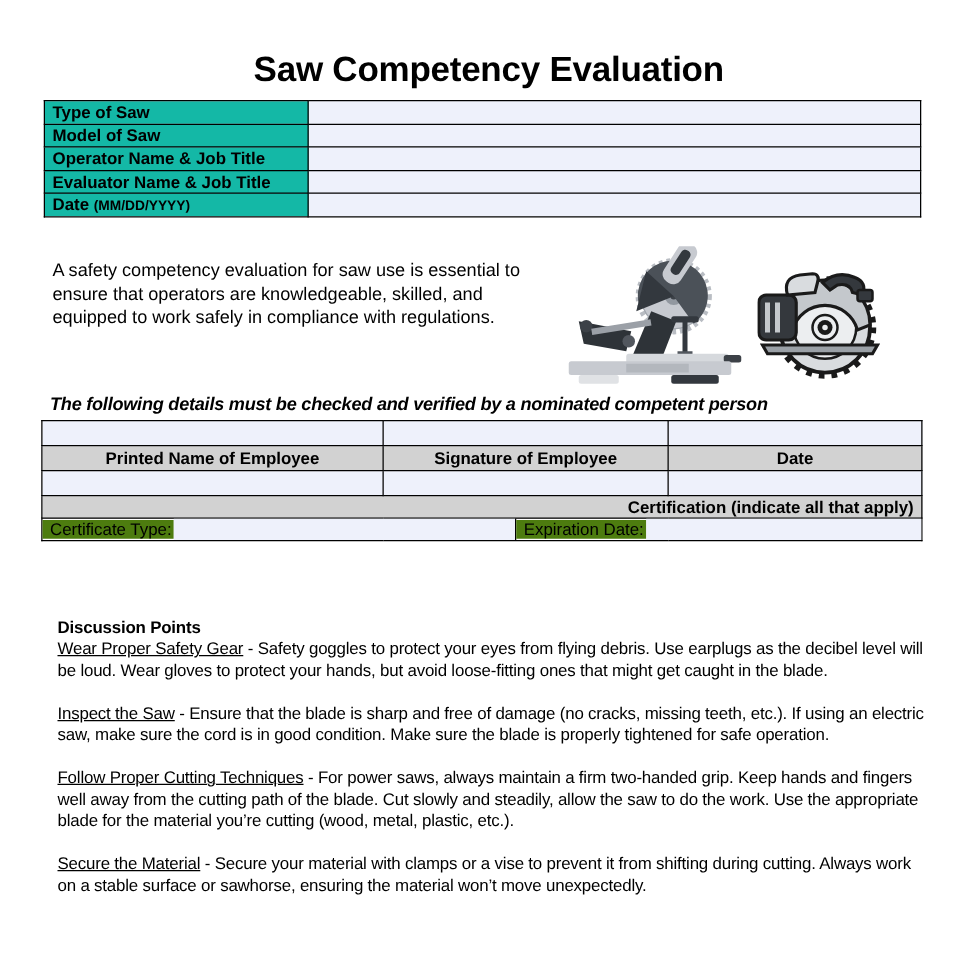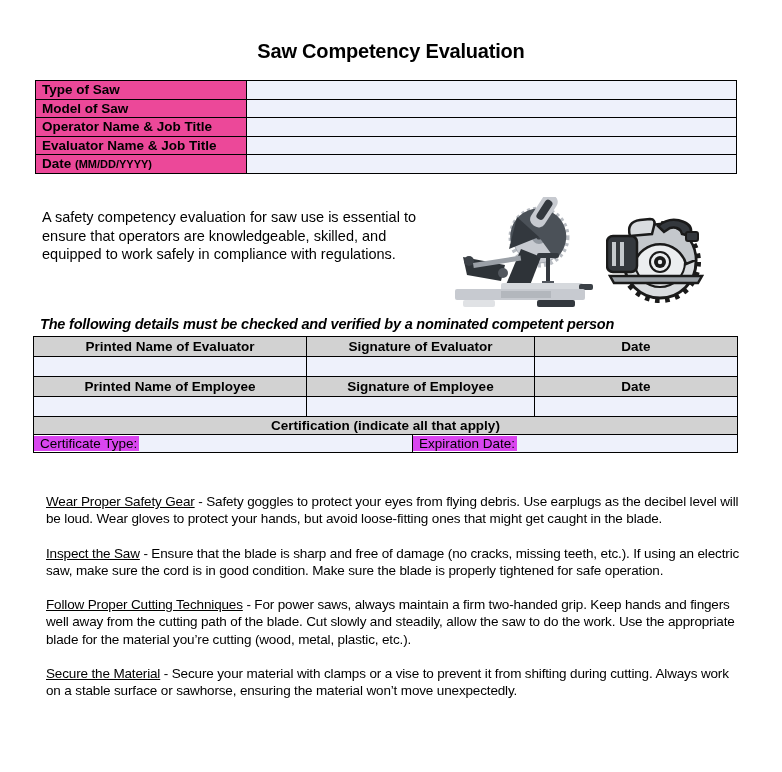--- a/index.html
+++ b/index.html
@@ -2,32 +2,32 @@
 <html><head>
 <meta charset="utf-8">
 <style>
   html,body{margin:0;padding:0;}
   body{
     width:782px;height:772px;position:relative;background:#ffffff;
     font-family:"Liberation Sans", sans-serif;color:#000;overflow:hidden;
   }
   .title{
     position:absolute;top:40px;left:0;width:782px;text-align:center;
-    font-size:20px;font-weight:bold;letter-spacing:-0.2px;
+    font-size:28px;font-weight:bold;letter-spacing:-0.2px;
   }
   
   .info-table{
     position:absolute;top:80px;left:35px;width:702px;
     border-collapse:collapse;table-layout:fixed;
   }
   .info-table td{
     border:1.5px solid #000;height:15.5px;padding:1px 6px;
     font-weight:bold;font-size:13.5px;vertical-align:middle;
   }
-  .info-table td.label{width:198px;background:#ec4899;}
+  .info-table td.label{width:198px;background:#14b8a6;}
   .info-table td.value{background:#eef1fb;}
   .fmt-small{font-size:11px;font-weight:bold;}
   
   .intro{
     position:absolute;top:208px;left:42px;width:430px;
     font-size:14.5px;line-height:18.5px;white-space:pre-line;
   }
   .miter{position:absolute;left:443px;top:197px;width:155px;height:115px;}
   .circular{position:absolute;left:606px;top:210px;width:100px;height:98px;}
   .note{
@@ -39,28 +39,28 @@
     position:absolute;top:336px;left:33px;width:704px;
     border-collapse:collapse;table-layout:fixed;font-size:14px;
   }
   .sig-table td{border:1.5px solid #000;vertical-align:middle;padding:0;}
   .sig-table .hdr{
     background:#d2d2d2;font-weight:bold;text-align:center;
     height:19px;font-size:13.5px;
   }
   .sig-table .blank{background:#eef1fb;height:19px;}
   .sig-table .cert-hdr{
-    background:#d2d2d2;font-weight:bold;text-align:center;
+    background:#d2d2d2;font-weight:bold;text-align:right;
     padding:1px 6px;height:15px;font-size:13.5px;margin-top:44px;
   }
   .cert-row-inner{display:flex;height:17px;align-items:stretch;}
   .cert-cell{display:flex;align-items:center;}
   .cert-cell.left{width:378px;border-right:1.5px solid #000;}
   .cert-cell.right{flex:1;}
-  .cert-label{background:#d946ef;padding:0 2px 0 6px;font-size:13.5px;white-space:nowrap;}
+  .cert-label{background:#4d7c0f;padding:0 2px 0 6px;font-size:13.5px;white-space:nowrap;}
   .cert-fill{flex:1;background:#eef1fb;height:100%;}
   
   .discussion{
     position:absolute;top:493px;left:46px;width:716px;
     font-size:13.5px;line-height:17.3px;letter-spacing:-0.15px;
   }
   .discussion .dp-heading{font-weight:bold;font-size:13.5px;margin:0;}
   .discussion p{margin:0 0 17px 0;white-space:pre-line;}
   .pt{text-decoration:underline;margin-top:46px;}
 </style>
@@ -158,25 +158,20 @@
 
 <div class="note">The following details must be checked and verified by a nominated competent person</div>
 
 <table class="sig-table">
   <colgroup>
       <col style="width:273px">
       <col style="width:228px">
       <col style="width:203px">
     </colgroup>
   <tbody>
-    <tr>
-      <td class="hdr">Printed Name of Evaluator</td>
-      <td class="hdr">Signature of Evaluator</td>
-      <td class="hdr">Date</td>
-    </tr>
     <tr>
       <td class="blank"></td>
       <td class="blank"></td>
       <td class="blank"></td>
     </tr>
     <tr>
       <td class="hdr">Printed Name of Employee</td>
       <td class="hdr">Signature of Employee</td>
       <td class="hdr">Date</td>
     </tr>
@@ -199,20 +194,21 @@
             <span class="cert-label">Expiration Date:</span>
             <span class="cert-fill"></span>
           </div>
         </div>
       </td>
     </tr>
   </tbody>
 </table>
 
 <div class="discussion">
+  <div class="dp-heading">Discussion Points</div>
   <p><span class="pt">Wear Proper Safety Gear</span><span> - Safety goggles to protect your eyes from flying debris. Use earplugs as the decibel level will
 be loud. Wear gloves to protect your hands, but avoid loose-fitting ones that might get caught in the blade.</span></p>
   <p><span class="pt">Inspect the Saw</span><span> - Ensure that the blade is sharp and free of damage (no cracks, missing teeth, etc.). If using an electric
 saw, make sure the cord is in good condition. Make sure the blade is properly tightened for safe operation.</span></p>
   <p><span class="pt">Follow Proper Cutting Techniques</span><span> - For power saws, always maintain a firm two-handed grip. Keep hands and fingers
 well away from the cutting path of the blade. Cut slowly and steadily, allow the saw to do the work. Use the appropriate
 blade for the material you’re cutting (wood, metal, plastic, etc.).</span></p>
   <p><span class="pt">Secure the Material</span><span> - Secure your material with clamps or a vise to prevent it from shifting during cutting. Always work
 on a stable surface or sawhorse, ensuring the material won’t move unexpectedly.</span></p>
 </div>

